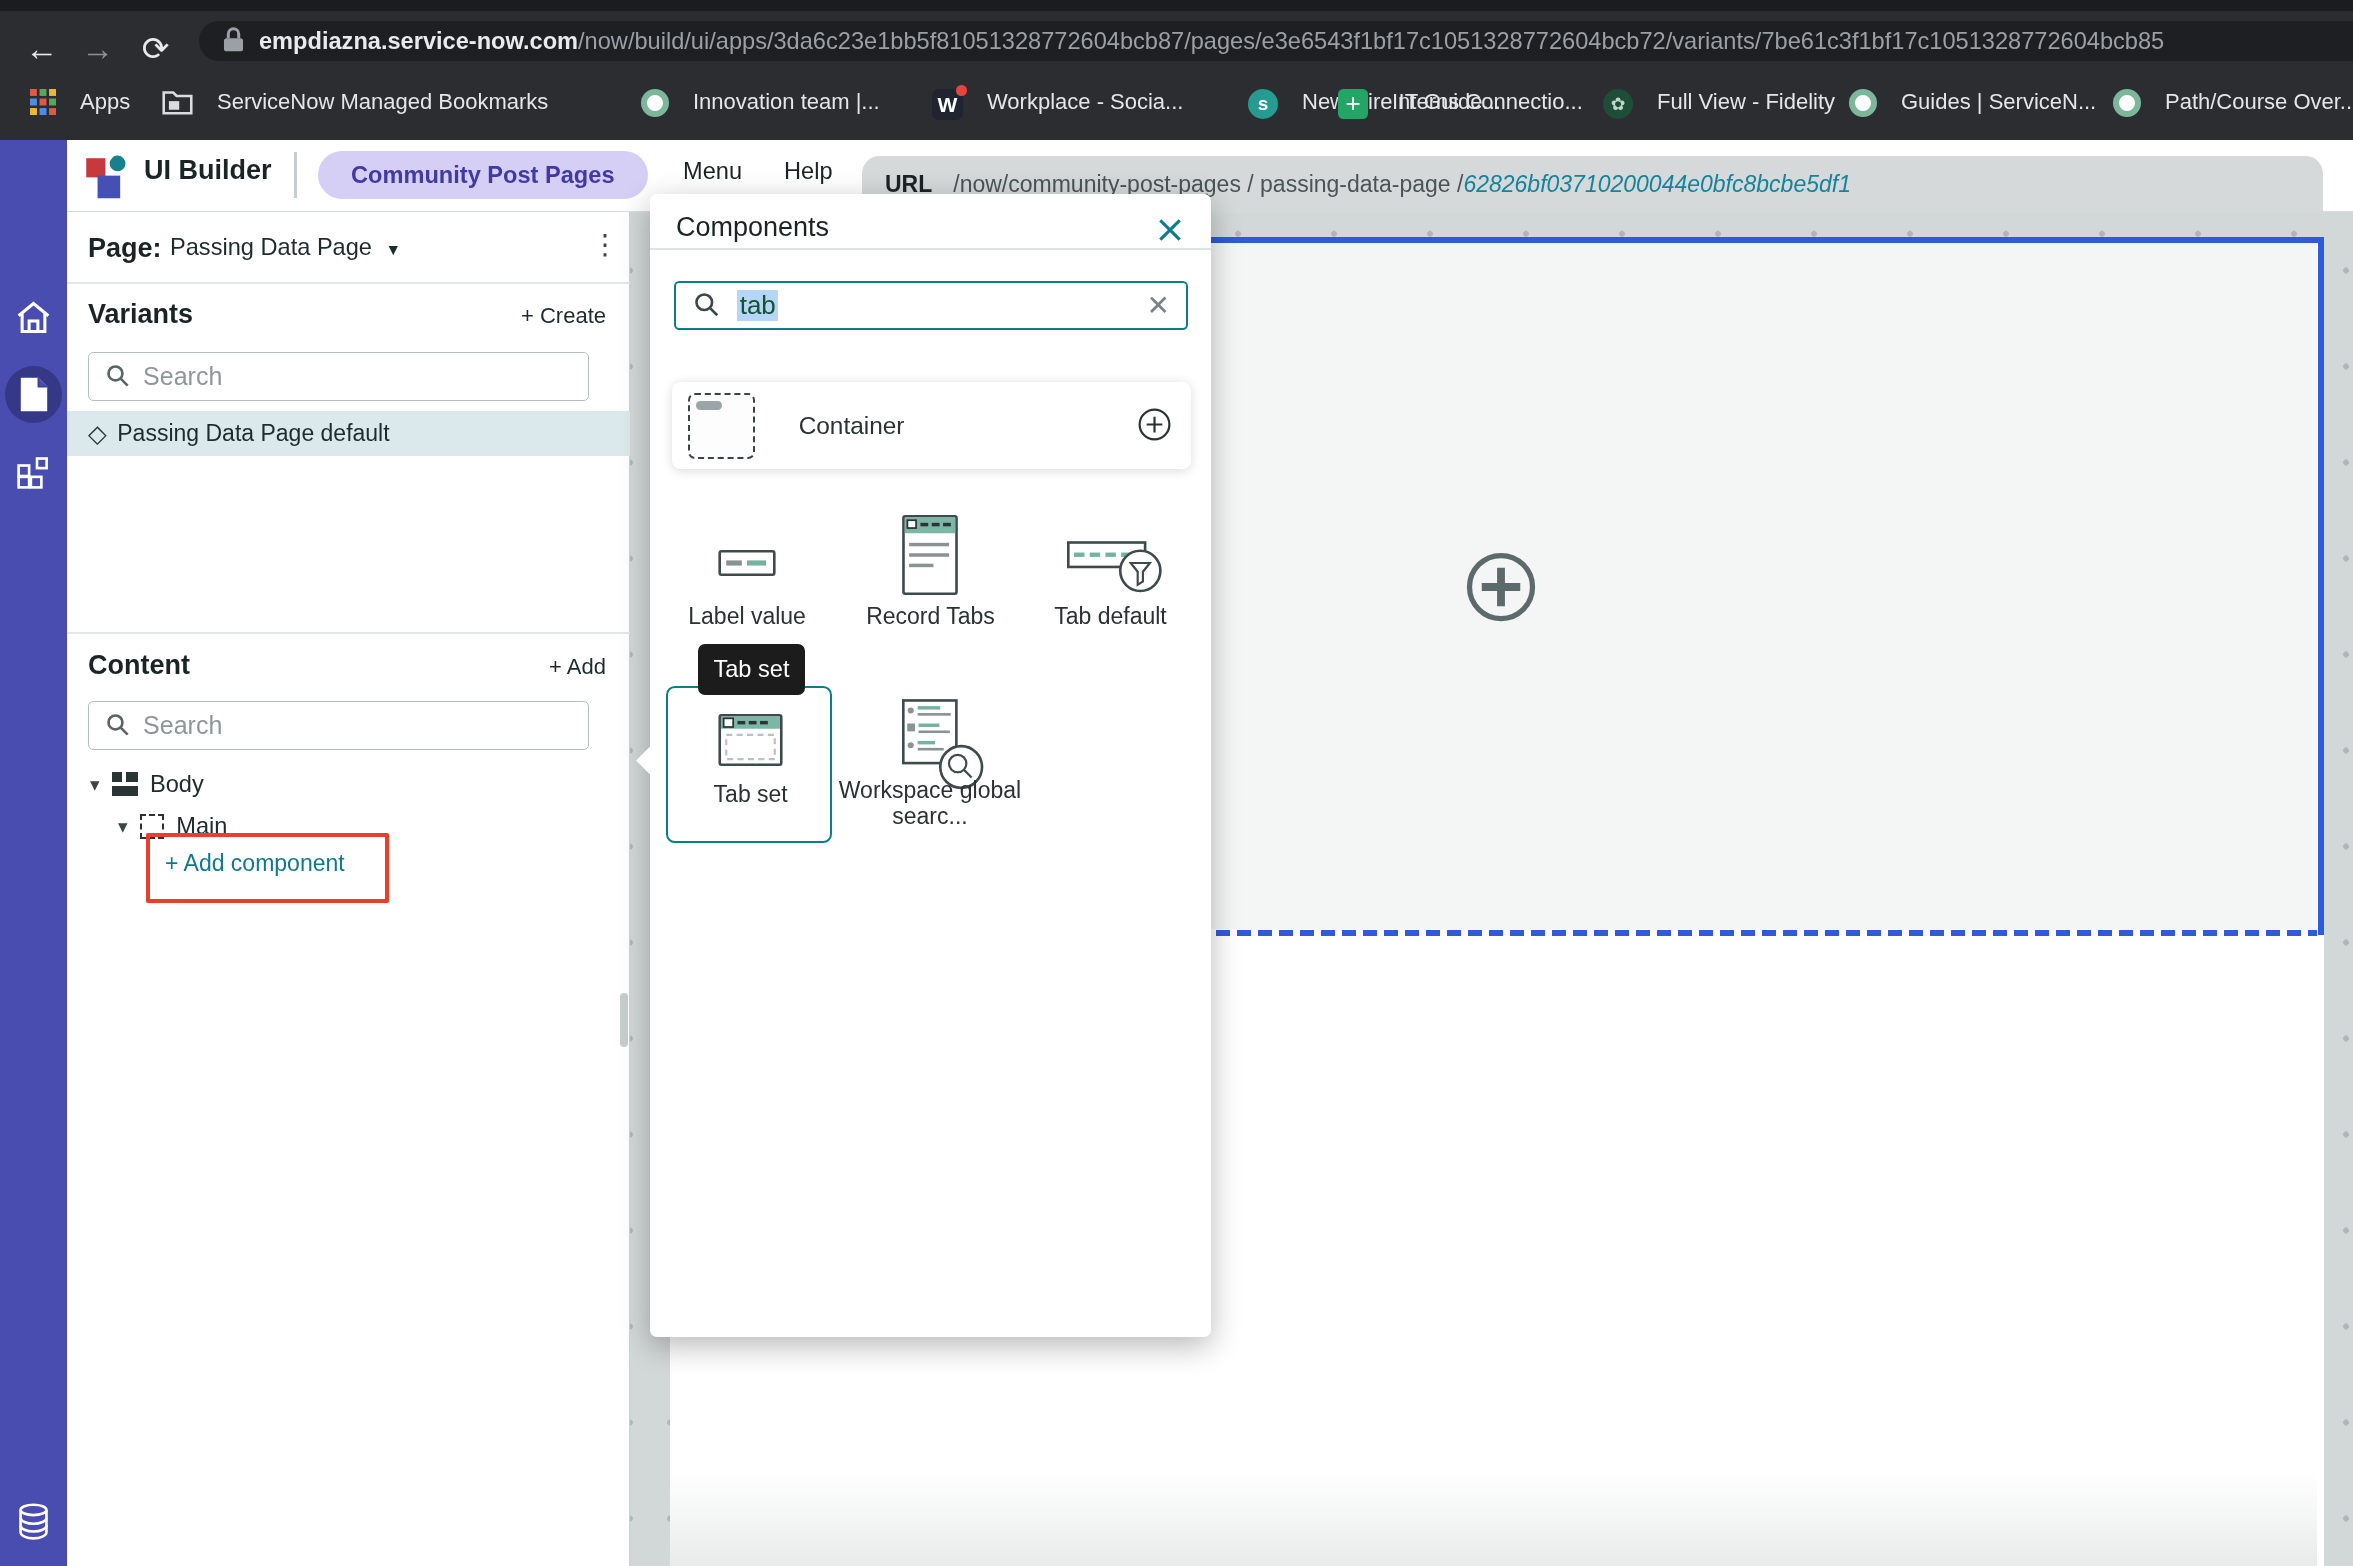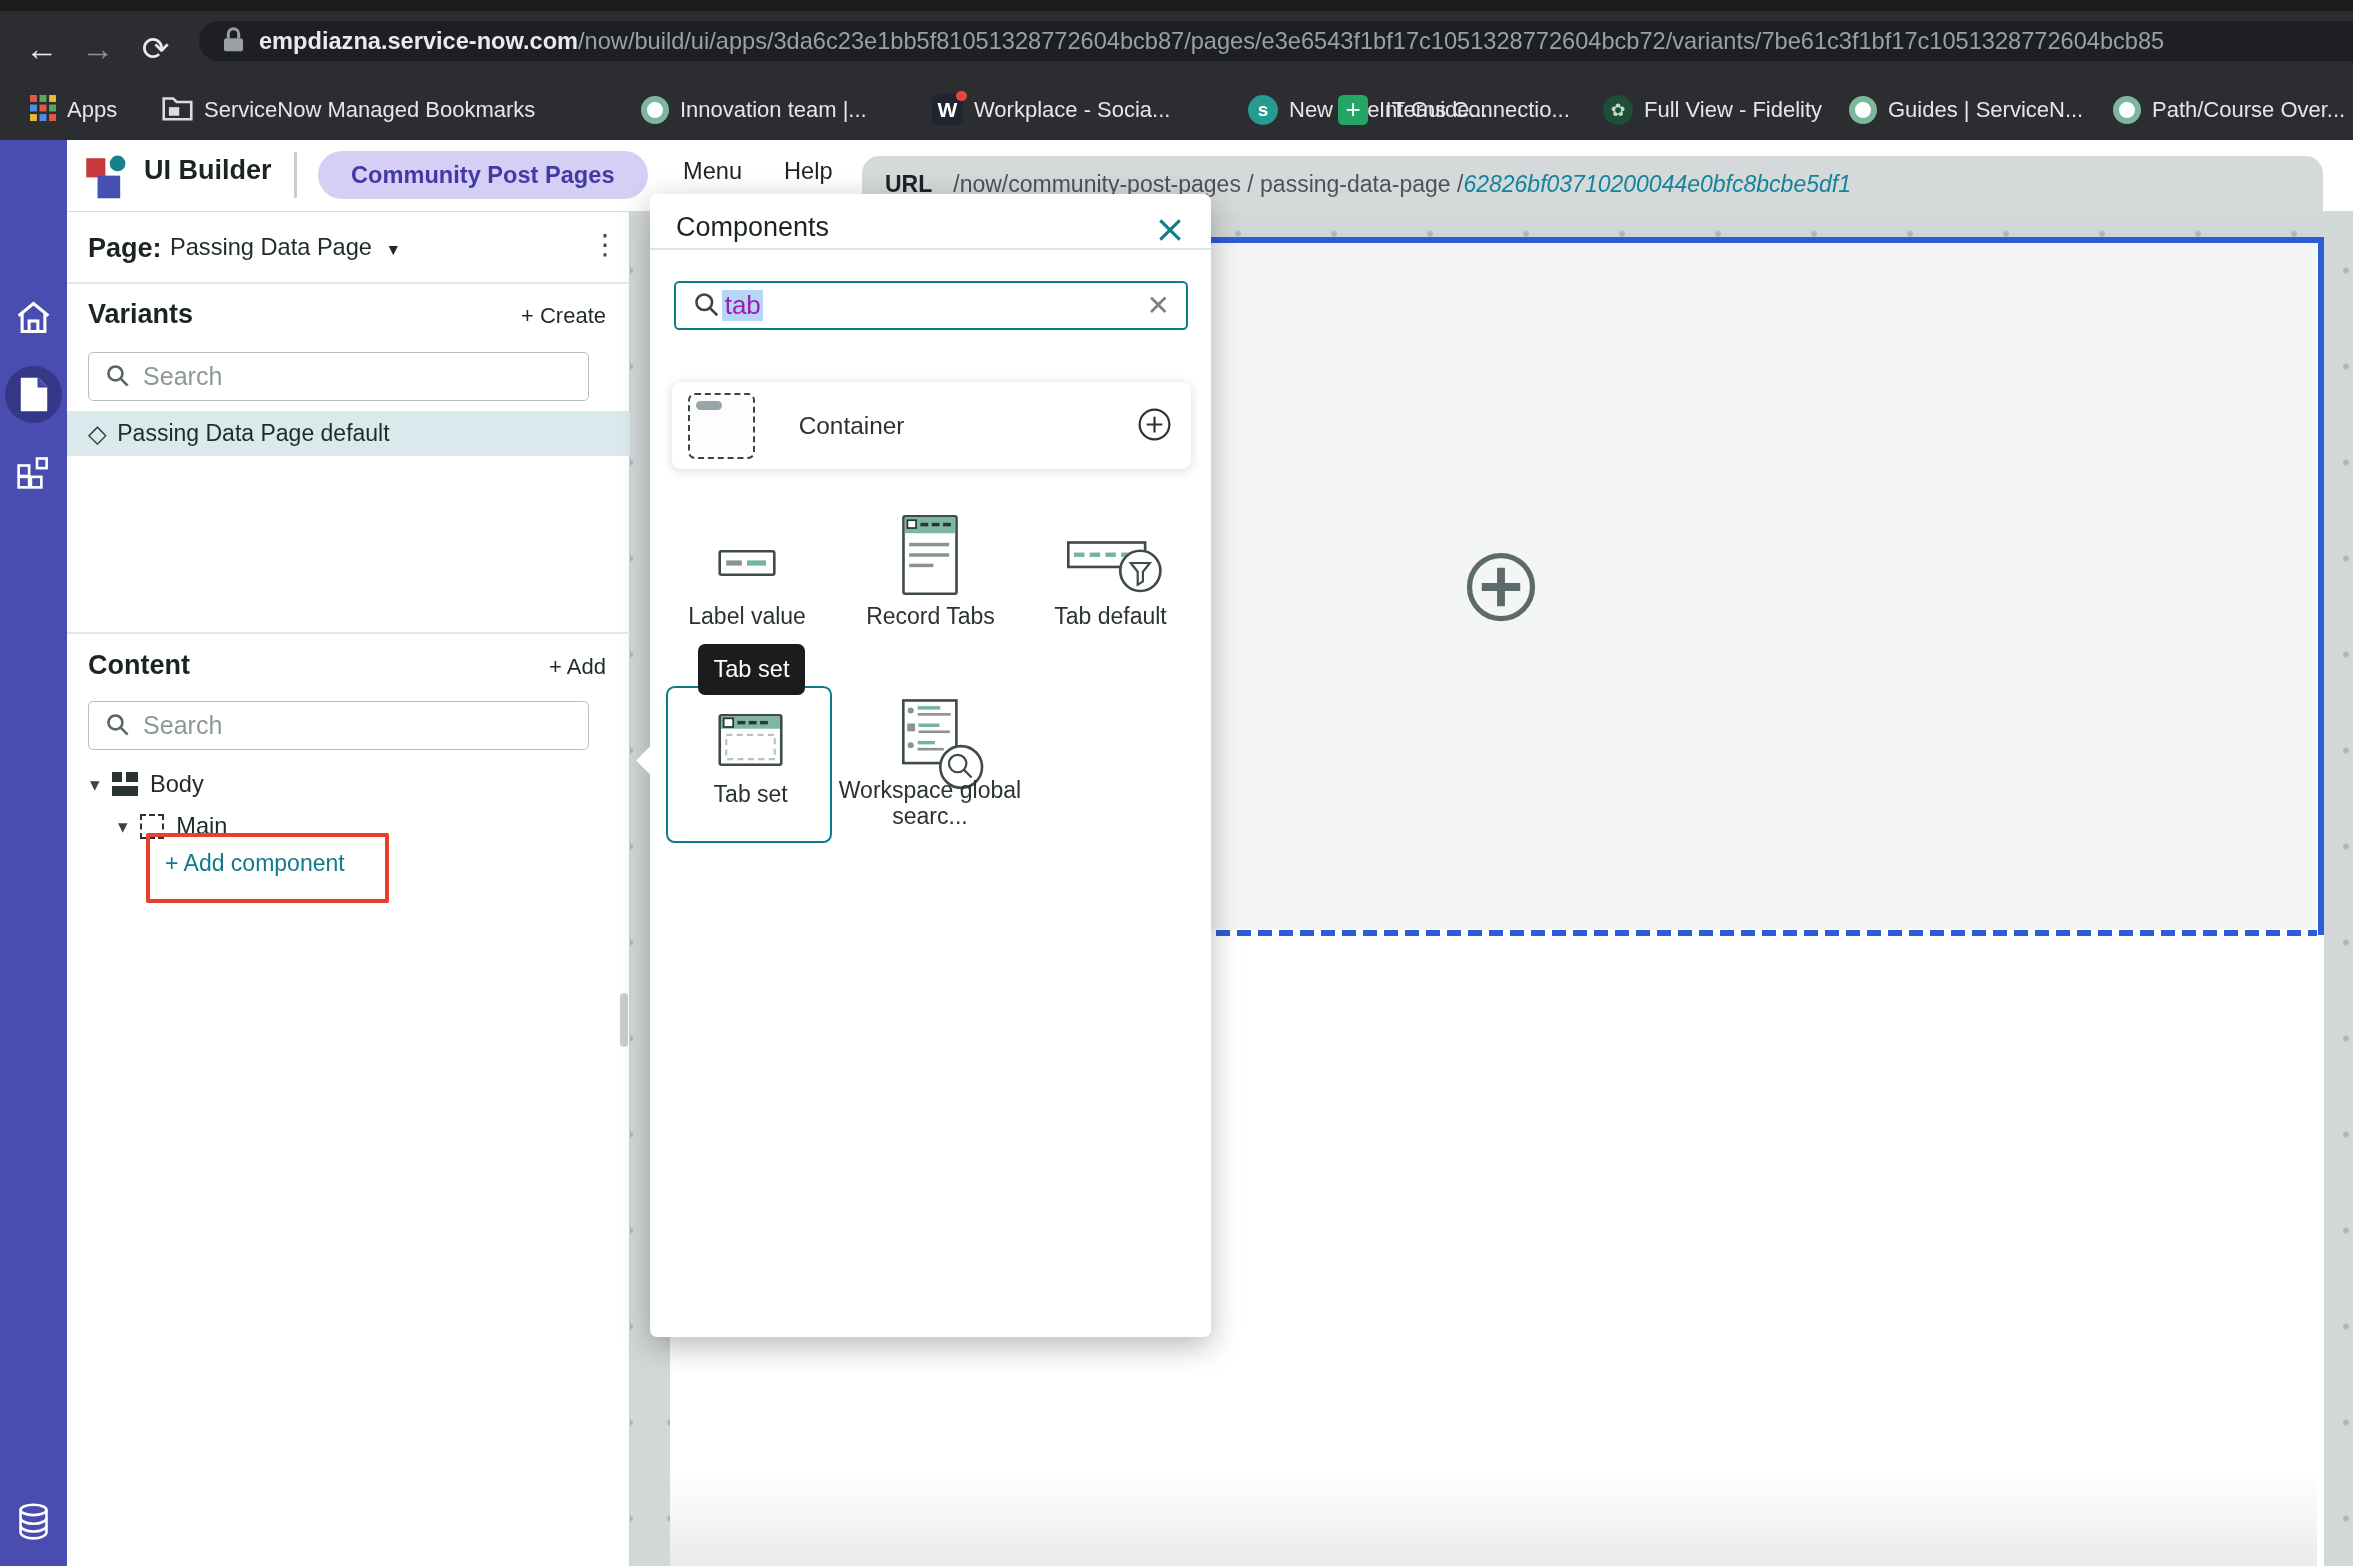--- a/index.html
+++ b/index.html
@@ -10,21 +10,21 @@
   
   .chrome { left:0; top:0; width:2354px; height:140px; background:#2c2d31; }
   .chrome-topstrip { left:0; top:0; width:2354px; height:10.5px; background:#1b1c1e; }
   .nav-btn { top:26px; width:45px; height:45px; color:#e8eaed; font-size:33px; line-height:45px; text-align:center; cursor:pointer; }
   .nav-btn.dim { color:#8d9195; }
   .address-bar { left:199px; top:21px; width:2155px; height:40px; background:#1d1f22; border-radius:26px 0 0 26px; display:flex; align-items:center; }
   .addr-text { font-size:23.6px; white-space:nowrap; overflow:hidden; }
   .addr-domain { color:#e8eaed; font-weight:bold; }
   .addr-path { color:#9aa0a6; }
   .bookmarks { left:0; top:80px; width:2354px; height:59px; display:flex; align-items:center; }
-  .bm { position:absolute; display:flex; align-items:center; gap:11px; height:42px; cursor:pointer; }
+  .bm { position:absolute; display:flex; gap:24px; height:42px; cursor:pointer; }
   .bm-label { color:#e4e6e8; font-size:22px; white-space:nowrap; }
   .bm-ring { width:28px; height:28px; border:6.1px solid #7db79b; border-radius:50%; background:#fff; }
   .bm-w { width:31px; height:31px; background:#1f2430; border-radius:7px; color:#fff; font-size:21px; font-weight:bold; text-align:center; line-height:31px; position:relative; }
   .bm-w::after { content:""; position:absolute; right:-3.5px; top:-3.5px; width:10.5px; height:10.5px; background:#e5453d; border-radius:50%; }
   .bm-s { width:30px; height:30px; background:#259b91; border-radius:50%; color:#fff; font-size:19px; font-weight:bold; text-align:center; line-height:30px; }
   .bm-plus { width:30px; height:30px; background:#23a566; border-radius:5.2px; position:relative; }
   .bm-plus::before { content:"+"; position:absolute; left:0; top:0; width:30px; height:30px; color:#fff; font-size:26px; line-height:28px; text-align:center; }
   .bm-tree { width:30px; height:30px; background:#1e4d38; border-radius:50%; color:#bcd9c6; font-size:17.5px; text-align:center; line-height:30px; }
 
   
@@ -79,21 +79,21 @@
     background:linear-gradient(#ffffff 85%, #e9ebeb); }
   .plus-circle { left:836px; top:340px; width:70px; height:70px; cursor:pointer; }
 
   
   .popup { left:650px; top:194px; width:561px; height:1143px; background:#fff; border-radius:7px;
     box-shadow:0 8.7px 30px rgba(0,0,0,.28); z-index:5; }
   .popup-title { left:26px; top:17.5px; font-size:27px; font-weight:normal; color:#1c2325; }
   .popup-close { left:505px; top:21px; width:35px; height:35px; cursor:pointer; }
   .popup-div { left:0; top:54px; width:561px; height:1.7px; background:#dfe3e3; }
   .comp-search { left:23.6px; top:87px; width:514px; height:49px; border:2.6px solid #0e7d8a; border-radius:5.2px; display:flex; align-items:center; padding-left:17.5px; cursor:text; }
-  .comp-search .q { font-size:26px; color:#a21caf; margin-left:3px; background:#b5d6f8; padding:0 2.6px; }
+  .comp-search .q { font-size:26px; color:#14532d; margin-left:18px; background:#b5d6f8; padding:0 2.6px; }
   .comp-clear { position:absolute; right:15.7px; font-size:28px; color:#7a8486; cursor:pointer; }
   .card { background:#fff; border-radius:8.7px; box-shadow:0 1.7px 10.5px rgba(0,0,0,.14); }
   .container-card { left:22px; top:188px; width:519px; height:87px; display:flex; align-items:center; cursor:pointer; }
   .container-ico { width:67px; height:66px; border:2.6px dashed #3a4345; border-radius:7px; margin-left:15.7px; position:relative; background:#fdfdfd; }
   .container-ico::before { content:""; position:absolute; left:6.1px; top:6.1px; width:26px; height:9.6px; background:#9aa5a7; border-radius:4.4px; }
   .container-label { font-size:24.4px; color:#2b3233; margin-left:44px; }
   .comp-cell-label { position:absolute; font-size:23px; color:#2b3233; text-align:center; }
   .tooltip { left:48px; top:450px; width:107px; height:51px; background:#1c1c1c; border-radius:7px; color:#fff; font-size:23.6px; display:flex; align-items:center; justify-content:center; z-index:7; }
   .tabset-card { left:15.7px; top:492px; width:166px; height:157px; border:2.6px solid #0e7d8a; border-radius:8.7px; background:#fff; cursor:pointer; }
   .pointer-arrow { left:-9.6px; top:557px; width:19px; height:19px; background:#fff; transform:rotate(45deg); }

